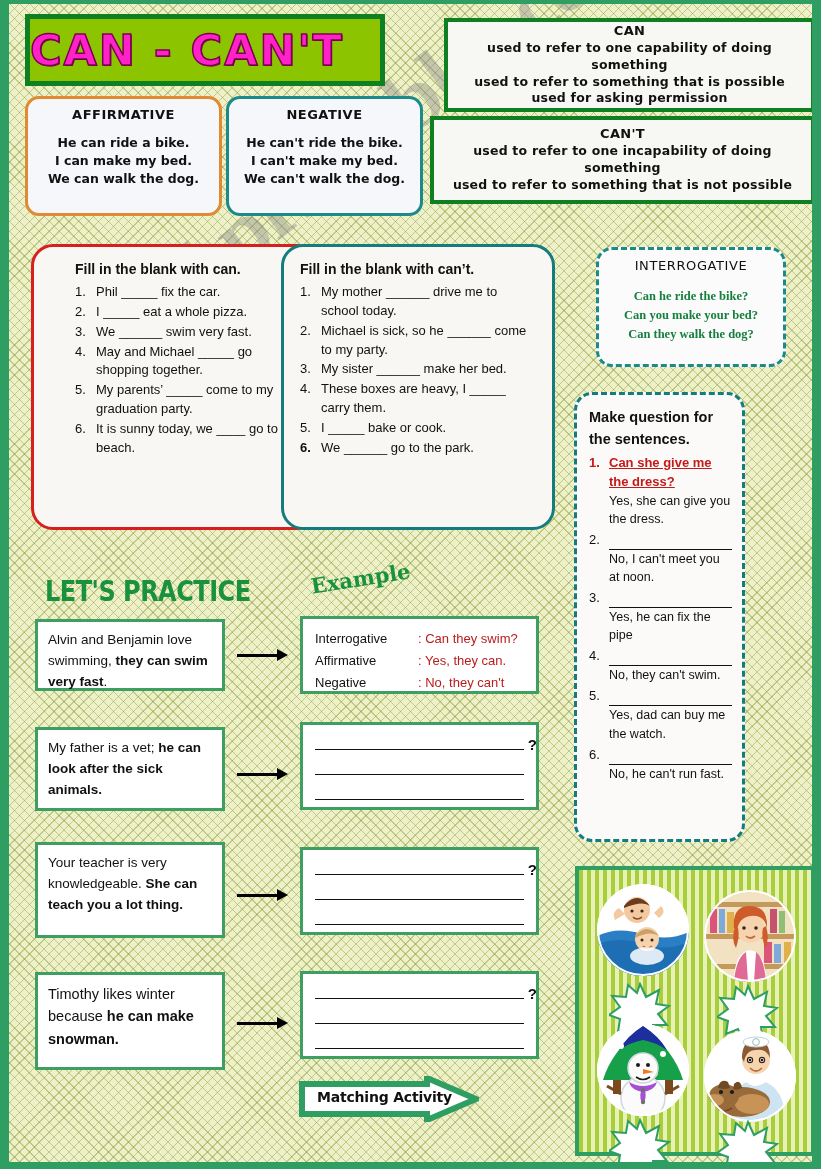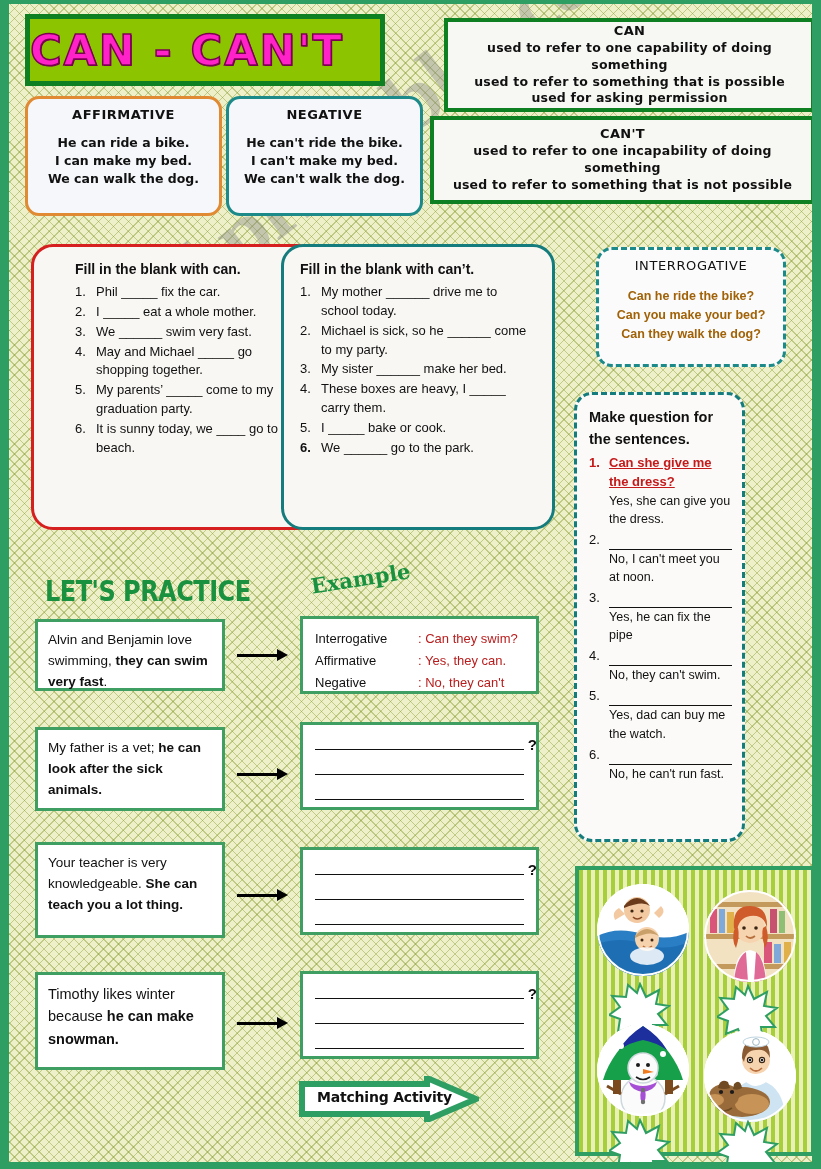--- a/index.html
+++ b/index.html
@@ -88,22 +88,22 @@
   .fill-txt{flex:1;}
 
   
   #interro-box{
     left:587px;top:243px;width:190px;height:120px;
     border:3px dashed #1d8a8a;border-radius:16px;background:#fbfbfb;
     display:flex;flex-direction:column;align-items:center;padding-top:8px;
   }
   #interro-head{font-size:13px;color:#111;letter-spacing:.6px;margin-bottom:14px;
     font-family:"DejaVu Sans", sans-serif;}
-  .interro-line{font-size:12.5px;font-weight:bold;color:#a16207;line-height:1.5;
-    font-family:Liberation Sans, sans-serif;text-align:center;}
+  .interro-line{font-size:12.5px;font-weight:bold;color:#15803d;line-height:1.5;
+    font-family:Liberation Serif, serif;text-align:center;}
 
   
   #make-q{
     left:565px;top:388px;width:171px;height:450px;
     border:3px dashed #147c7c;border-radius:18px;background:#fbfaf8;
     padding:12px 10px 8px 12px;
   }
   #make-q-title{font-size:14.5px;font-weight:bold;color:#111;line-height:1.5;margin-bottom:2px;}
   .mq-item{display:flex;gap:6px;font-size:13px;color:#111;line-height:1.5;margin-top:2px;}
   .mq-num{min-width:14px;}
@@ -209,21 +209,21 @@
 
   <div class="abs fill-box" id="fill-can">
     <div class="fill-title">Fill in the blank with can.</div>
     <ul class="fill-list">
       <li>
           <span class="fill-num">1.</span>
           <span class="fill-txt">Phil _____ fix the car.</span>
         </li>
       <li>
           <span class="fill-num">2.</span>
-          <span class="fill-txt">I _____ eat a whole mother.</span>
+          <span class="fill-txt">I _____ eat a whole pizza.</span>
         </li>
       <li>
           <span class="fill-num">3.</span>
           <span class="fill-txt">We ______ swim very fast.</span>
         </li>
       <li>
           <span class="fill-num">4.</span>
           <span class="fill-txt">May and Michael _____ go shopping together.</span>
         </li>
       <li>

